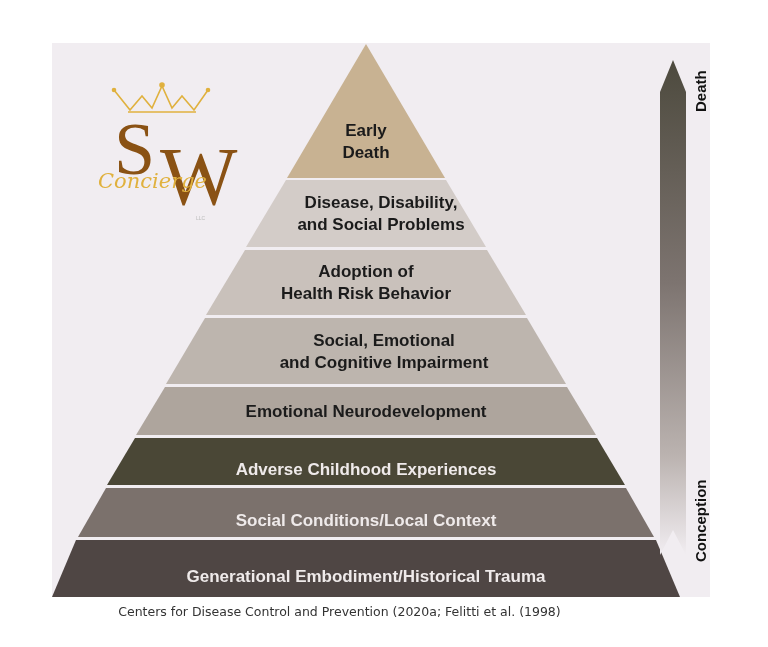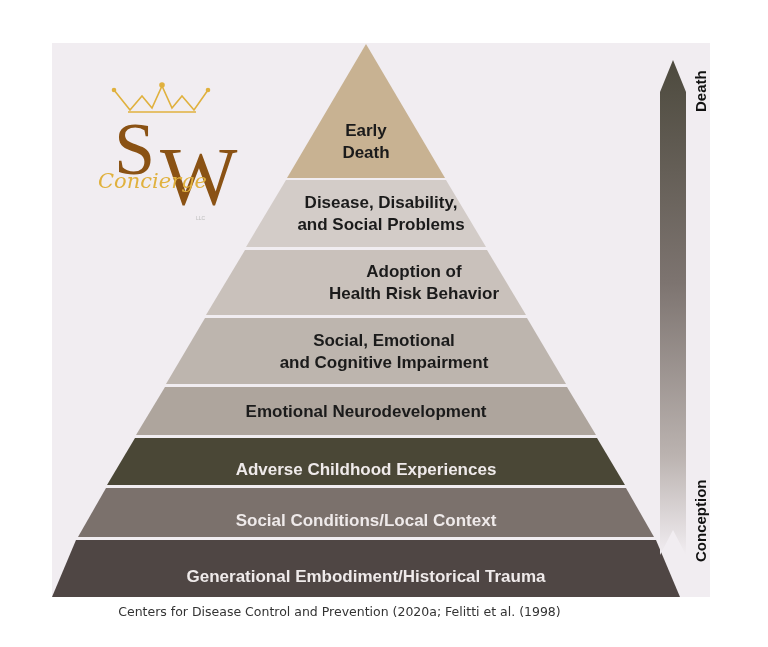--- a/index.html
+++ b/index.html
@@ -68,21 +68,21 @@
       <stop offset="1" stop-color="#f1edf1"></stop>
     </linearGradient>
   </defs>
   <polygon fill="url(#arrowGrad)" points="673,60 686,92 686,555 673,530 660,555 660,92"></polygon>
 </svg>
 
 <div class="layer-label dark" style="left:366px; top:120px;">Early
 Death</div>
 <div class="layer-label dark" style="left:366px; top:192px;margin-left:15px;">Disease, Disability,
 and Social Problems</div>
-<div class="layer-label dark" style="left:366px; top:261px;margin-left:48px;">Adoption of
+<div class="layer-label dark" style="left:366px; top:261px;">Adoption of
 Health Risk Behavior</div>
 <div class="layer-label dark" style="left:384px; top:330px;">Social, Emotional
 and Cognitive Impairment</div>
 <div class="layer-label dark" style="left:366px; top:401px;">Emotional Neurodevelopment</div>
 <div class="layer-label light" style="left:366px; top:451px;">Adverse Childhood Experiences</div>
 <div class="layer-label light" style="left:366px; top:502px;">Social Conditions/Local Context</div>
 <div class="layer-label light" style="left:366px; top:558px;">Generational Embodiment/Historical Trauma</div>
 
 <div class="axis-label" style="left:692px; top:112px;">Death</div>
 <div class="axis-label" style="left:692px; top:562px;">Conception</div>

